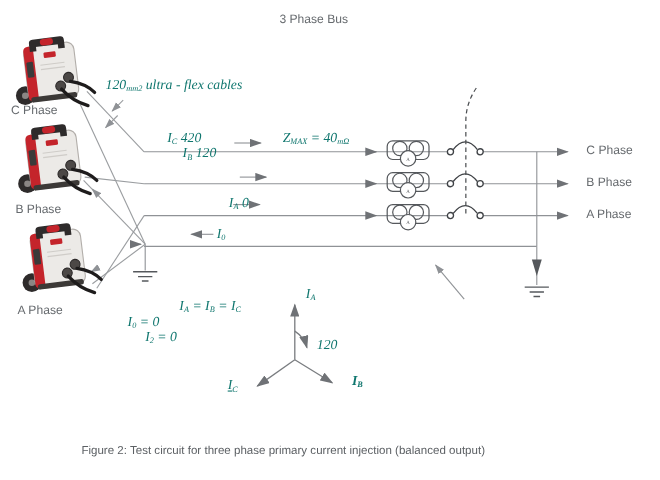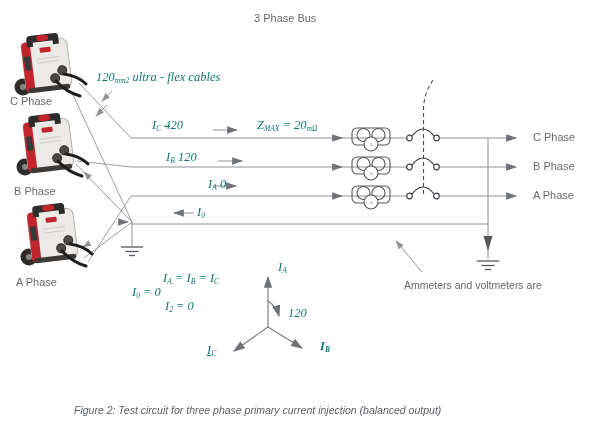--- a/index.html
+++ b/index.html
@@ -10,21 +10,21 @@
   #diagram-svg { position:absolute; left:0; top:0; }
   .lbl {
     position:absolute; color:#666a6e; font-size:11px; white-space:nowrap;
   }
   .lbl.small { font-size:10.5px; }
   .math {
     position:absolute; font-family:"Liberation Serif", serif; font-style:italic;
     color:#0f766e; font-size:12.5px; white-space:nowrap;
   }
   .math .sub { font-size:7.5px; vertical-align:-2px; }
-  .caption { color:#5c6064;font-style:italic; }
+  .caption { color:#5c6064; }
   .ann-line { line-height:13px; }
 </style>
 </head>
 <body>
 
 <svg id="diagram-svg" width="600" height="436" viewBox="0 0 600 436">
   <defs>
     <marker id="arrGray" viewBox="0 0 10 7" refX="9" refY="3.5" markerWidth="11" markerHeight="8" orient="auto">
       <path d="M0,0 L10,3.5 L0,7 Z" fill="#6f7276"></path>
     </marker>
@@ -178,35 +178,34 @@
 
 <div class="lbl" style="left:254px; top:12px;text-align:right;">3 Phase Bus</div>
 
 <div class="lbl" style="left:10px; top:95px;">C Phase</div>
 <div class="lbl" style="left:14px; top:185px;">B Phase</div>
 <div class="lbl" style="left:16px; top:276px;">A Phase</div>
 
 <div class="math" style="left:96px; top:70px;"><span>120</span><span class="sub">mm2</span><span> ultra - flex cables</span></div>
 
 <div class="math" style="left:152px; top:118px;"><span>I</span><span class="sub">C</span><span>  420</span></div>
-<div class="math" style="left:257px; top:118px;"><span>Z</span><span class="sub">MAX</span><span> = 20</span><span class="sub">mΩ</span></div>
-<div class="math" style="left:166px; top:150px;"><span>I</span><span class="sub">B</span><span> 120</span></div>
+<div class="math" style="left:257px; top:118px;"><span>Z</span><span class="sub">MAX</span><span> = 40</span><span class="sub">mΩ</span></div>
+<div class="math" style="left:166px; top:132px;"><span>I</span><span class="sub">B</span><span> 120</span></div>
 <div class="math" style="left:171px; top:177px;margin-left:37px;"><span>I</span><span class="sub">A</span><span> 0</span></div>
 <div class="math" style="left:197px; top:205px;text-align:center;"><span>I</span><span class="sub">0</span></div>
 
 <div class="lbl" style="left:533px; top:131px;">C Phase</div>
 <div class="lbl" style="left:533px; top:160px;">B Phase</div>
 <div class="lbl" style="left:533px; top:189px;">A Phase</div>
 
 <div class="math" style="left:128px; top:271px;margin-left:35px;"><span>I</span><span class="sub">A</span><span> = </span><span>I</span><span class="sub">B</span><span> = </span><span>I</span><span class="sub">C</span></div>
-<div class="math" style="left:132px; top:285px;"><span>I</span><span class="sub">0</span><span> = 0</span></div>
-<div class="math" style="left:132px; top:299px;margin-left:33px;"><span>I</span><span class="sub">2</span><span> = 0</span></div>
+<div class="math" style="left:116px; top:285px;"><span>I</span><span class="sub">0</span><span> = 0</span></div>
+<div class="math" style="left:132px; top:299px;"><span>I</span><span class="sub">2</span><span> = 0</span></div>
 
 <div class="math" style="left:278px; top:260px;"><span>I</span><span class="sub">A</span></div>
 <div class="math" style="left:320px; top:339px;font-weight:bold;"><span>I</span><span class="sub">B</span></div>
 <div class="math" style="left:207px; top:343px;text-decoration:underline;"><span>I</span><span class="sub">C</span></div>
 <div class="math" style="left:288px; top:306px;">120</div>
 
 <div class="lbl small" style="left:404px; top:279px;">
-  <div class="ann-line">Ammeters and voltmeters are</div>
 </div>
 
 <div class="lbl small caption" style="left:74px; top:404px;">Figure 2: Test circuit for three phase primary current injection (balanced output)</div>
 
 </body></html>

